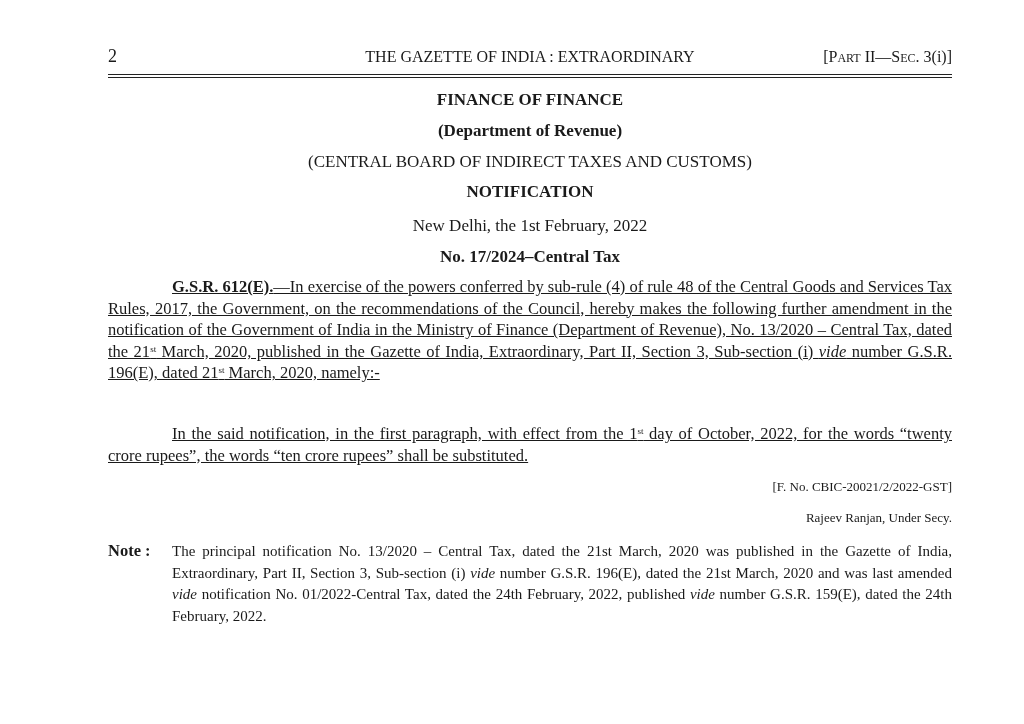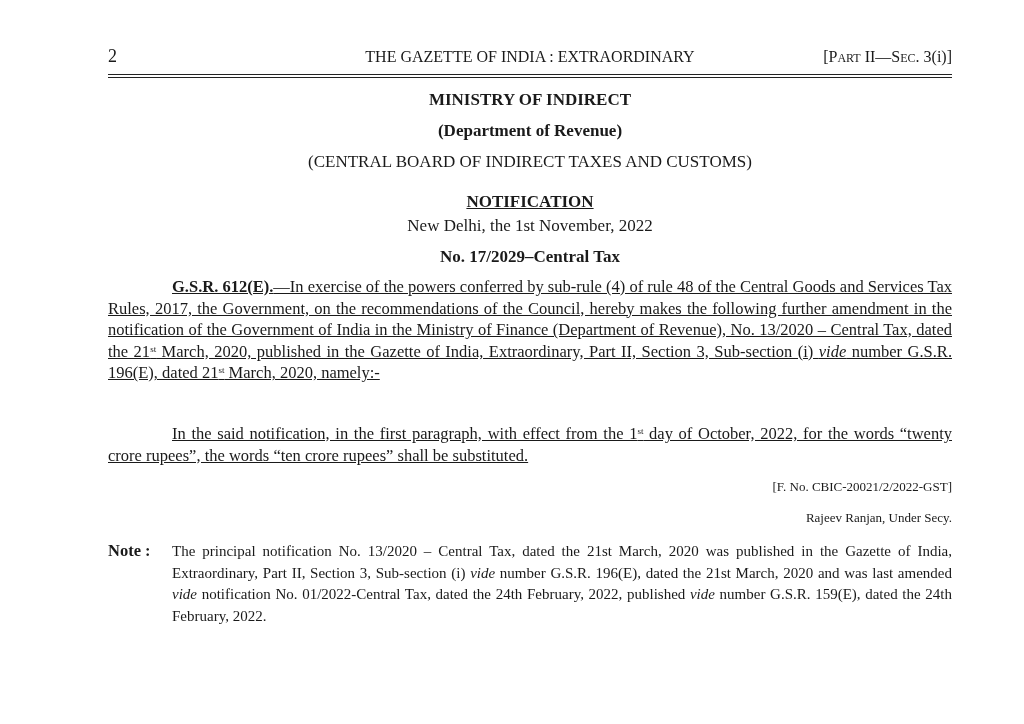--- a/index.html
+++ b/index.html
@@ -25,26 +25,26 @@
 <body>
 
 <div class="header">
   <span class="pg">2</span>
   <span class="title">THE GAZETTE OF INDIA : EXTRAORDINARY</span>
   <span class="part"><span>[P</span><span class="sc">ART</span><span> II—S</span><span class="sc">EC</span><span>. 3(i)]</span></span>
 </div>
 <div class="rule1"></div>
 <div class="rule2"></div>
 
-<div class="center bold" style="top:90px;">MINISTRY OF INDIRECT</div>
+<div class="center bold" style="top:90px;">FINANCE OF FINANCE</div>
 <div class="center bold" style="top:121px;">(Department of Revenue)</div>
 <div class="center" style="top:152px;">(CENTRAL BOARD OF INDIRECT TAXES AND CUSTOMS)</div>
-<div class="center bold" style="top:192px;text-decoration:underline;">NOTIFICATION</div>
-<div class="center" style="top:216px;">New Delhi, the 1st November, 2022</div>
-<div class="center bold" style="top:247px;">No. 17/2029–Central Tax</div>
+<div class="center bold" style="top:182px;">NOTIFICATION</div>
+<div class="center" style="top:216px;">New Delhi, the 1st February, 2022</div>
+<div class="center bold" style="top:247px;">No. 17/2024–Central Tax</div>
 
 <div class="para indent" style="top:276px;"><b>G.S.R. 612(E).</b><span>—In exercise of the powers conferred by sub-rule (4) of rule 48 of the Central Goods and Services Tax Rules, 2017, the Government, on the recommendations of the Council, hereby makes the following further amendment in the notification of the Government of India in the Ministry of Finance (Department of Revenue), No. 13/2020 – Central Tax, dated the 21</span><sup>st</sup><span> March, 2020, published in the Gazette of India, Extraordinary, Part II, Section 3, Sub-section (i) </span><i>vide</i><span> number G.S.R. 196(E), dated 21</span><sup>st</sup><span> March, 2020, namely:-</span></div>
 
 <div class="para indent" style="top:423px;"><span>In the said notification, in the first paragraph, with effect from the 1</span><sup>st</sup><span> day of October, 2022, for the words “twenty crore rupees”, the words “ten crore rupees” shall be substituted.</span></div>
 
 <div class="right" style="top:479px;">[F. No. CBIC-20021/2/2022-GST]</div>
 <div class="right" style="top:510px;">Rajeev Ranjan, Under Secy.</div>
 
 <div class="note-label">Note :</div>
 <div class="note-body"><span>The principal notification No. 13/2020 – Central Tax, dated the 21st March, 2020 was published in the Gazette of India, Extraordinary, Part II, Section 3, Sub-section (i) </span><i>vide</i><span> number G.S.R. 196(E), dated the 21st March, 2020 and was last amended </span><i>vide</i><span> notification No. 01/2022-Central Tax, dated the 24th  February, 2022, published </span><i>vide</i><span> number G.S.R. 159(E), dated the 24th February, 2022.</span></div>

